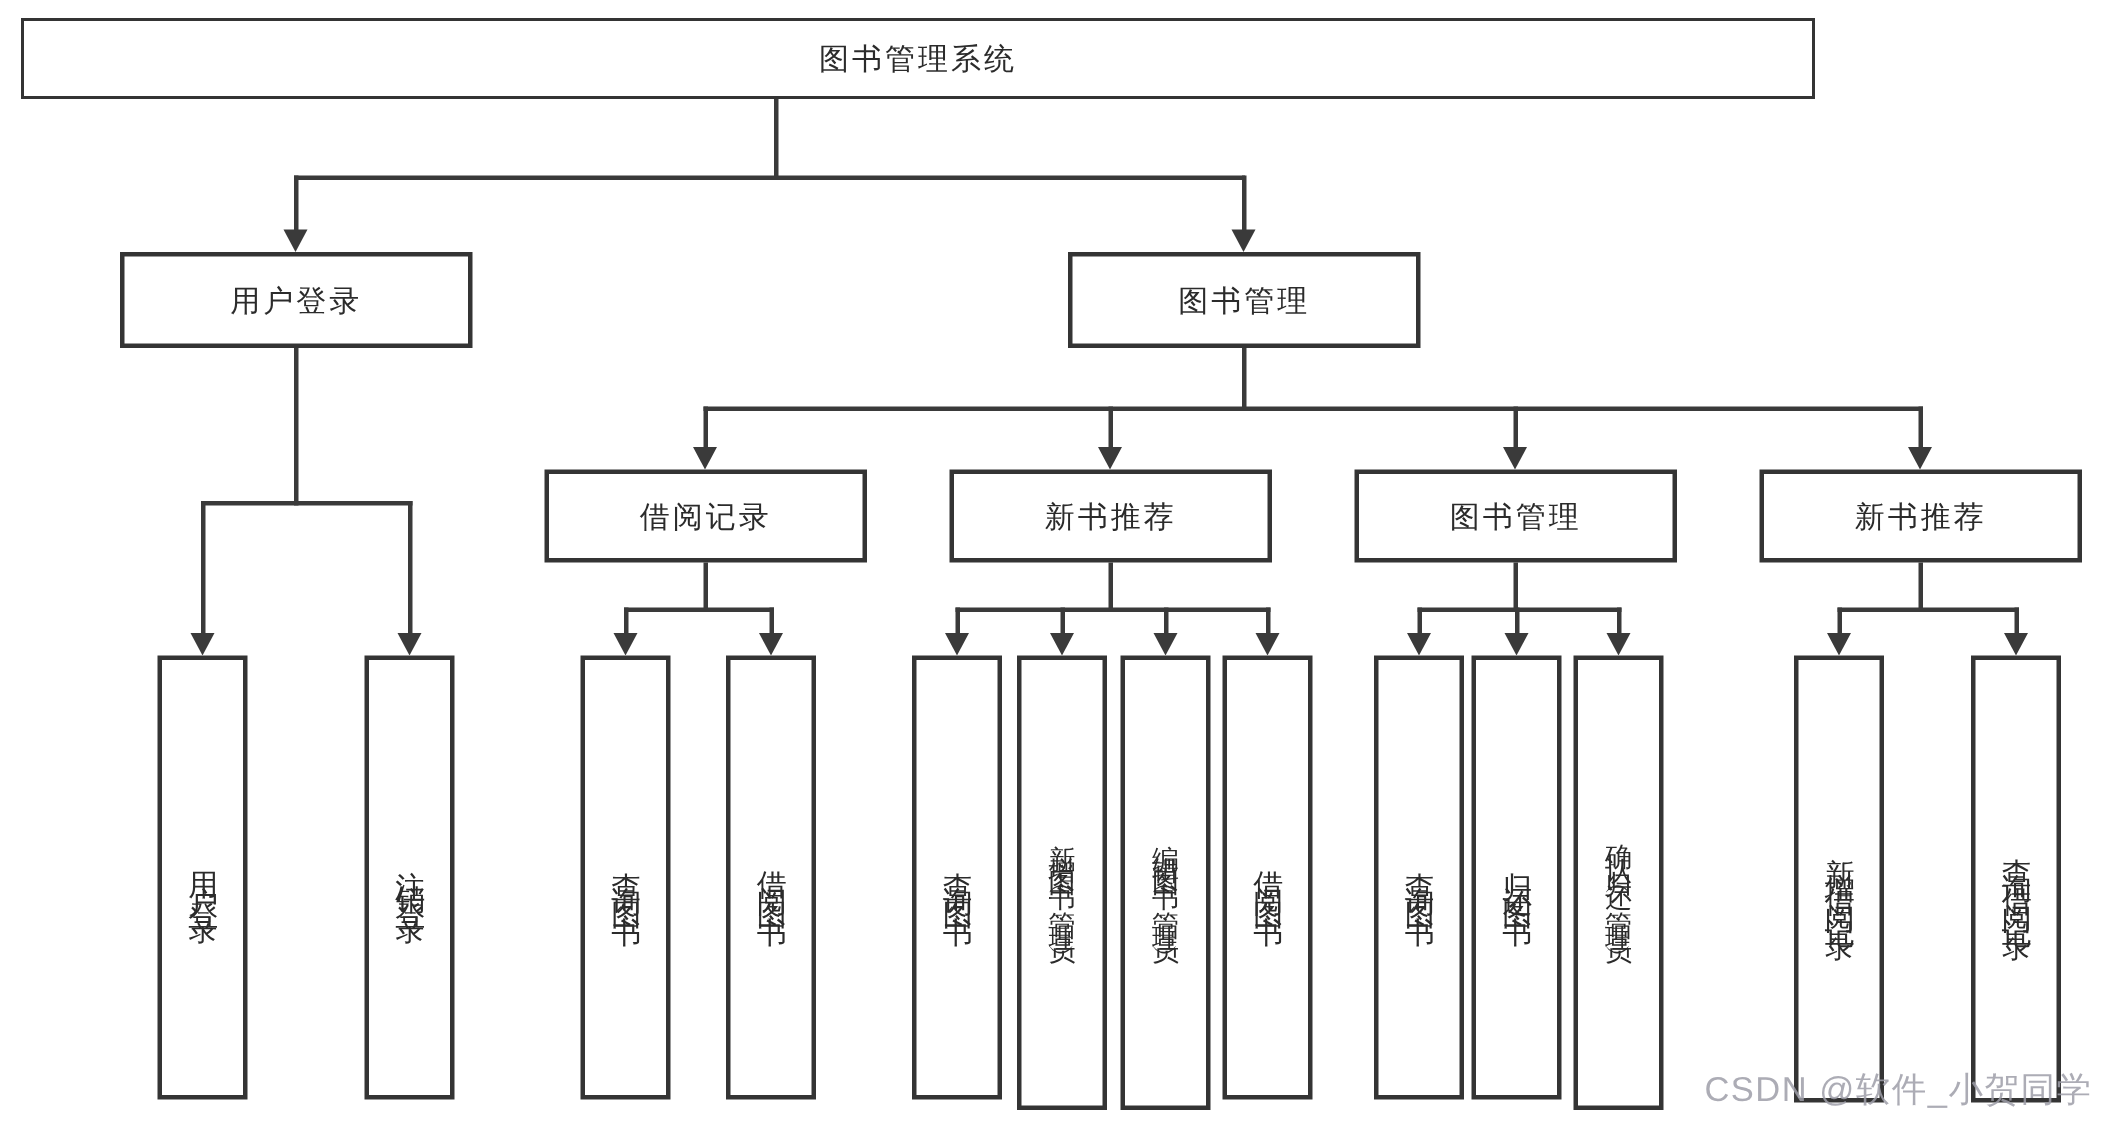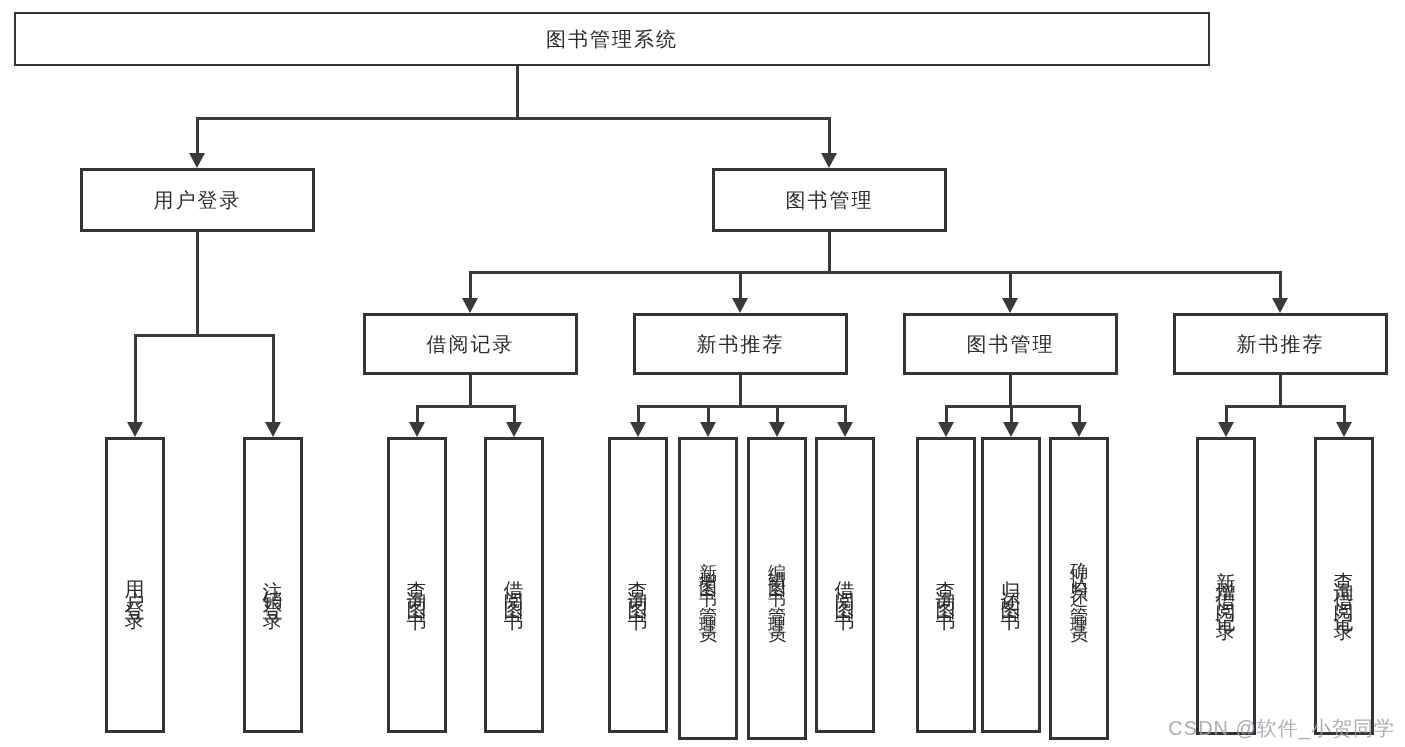--- a/index.html
+++ b/index.html
@@ -40,21 +40,21 @@
   .arw{
     position:absolute;width:0;height:0;
     border-left:8px solid transparent;
     border-right:8px solid transparent;
     border-top:15px solid #3a3a3a;
   }
   
   .wm{
     position:absolute;
     right:10px;bottom:5px;
-    font-size:20px;
+    font-size:23px;
     color:rgba(158,158,168,0.85);
     letter-spacing:1px;
     white-space:nowrap;
     z-index:5;
   }
 </style>
 </head>
 <body>
 
 <div class="canvas">

